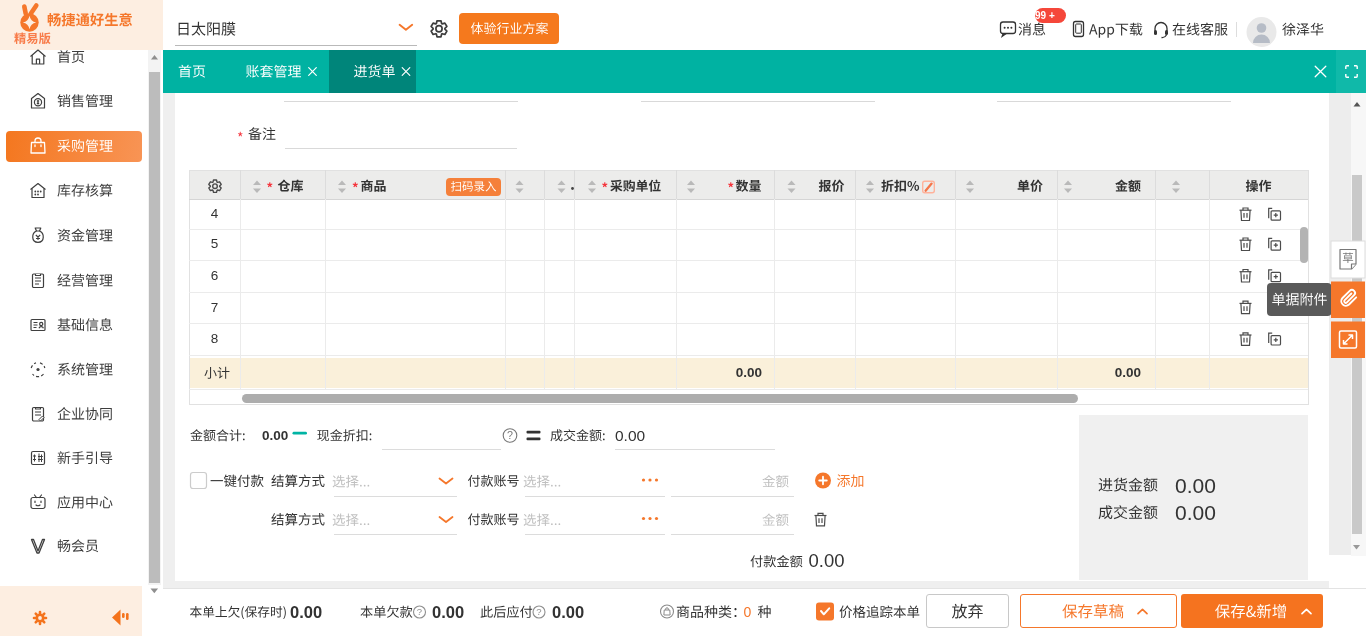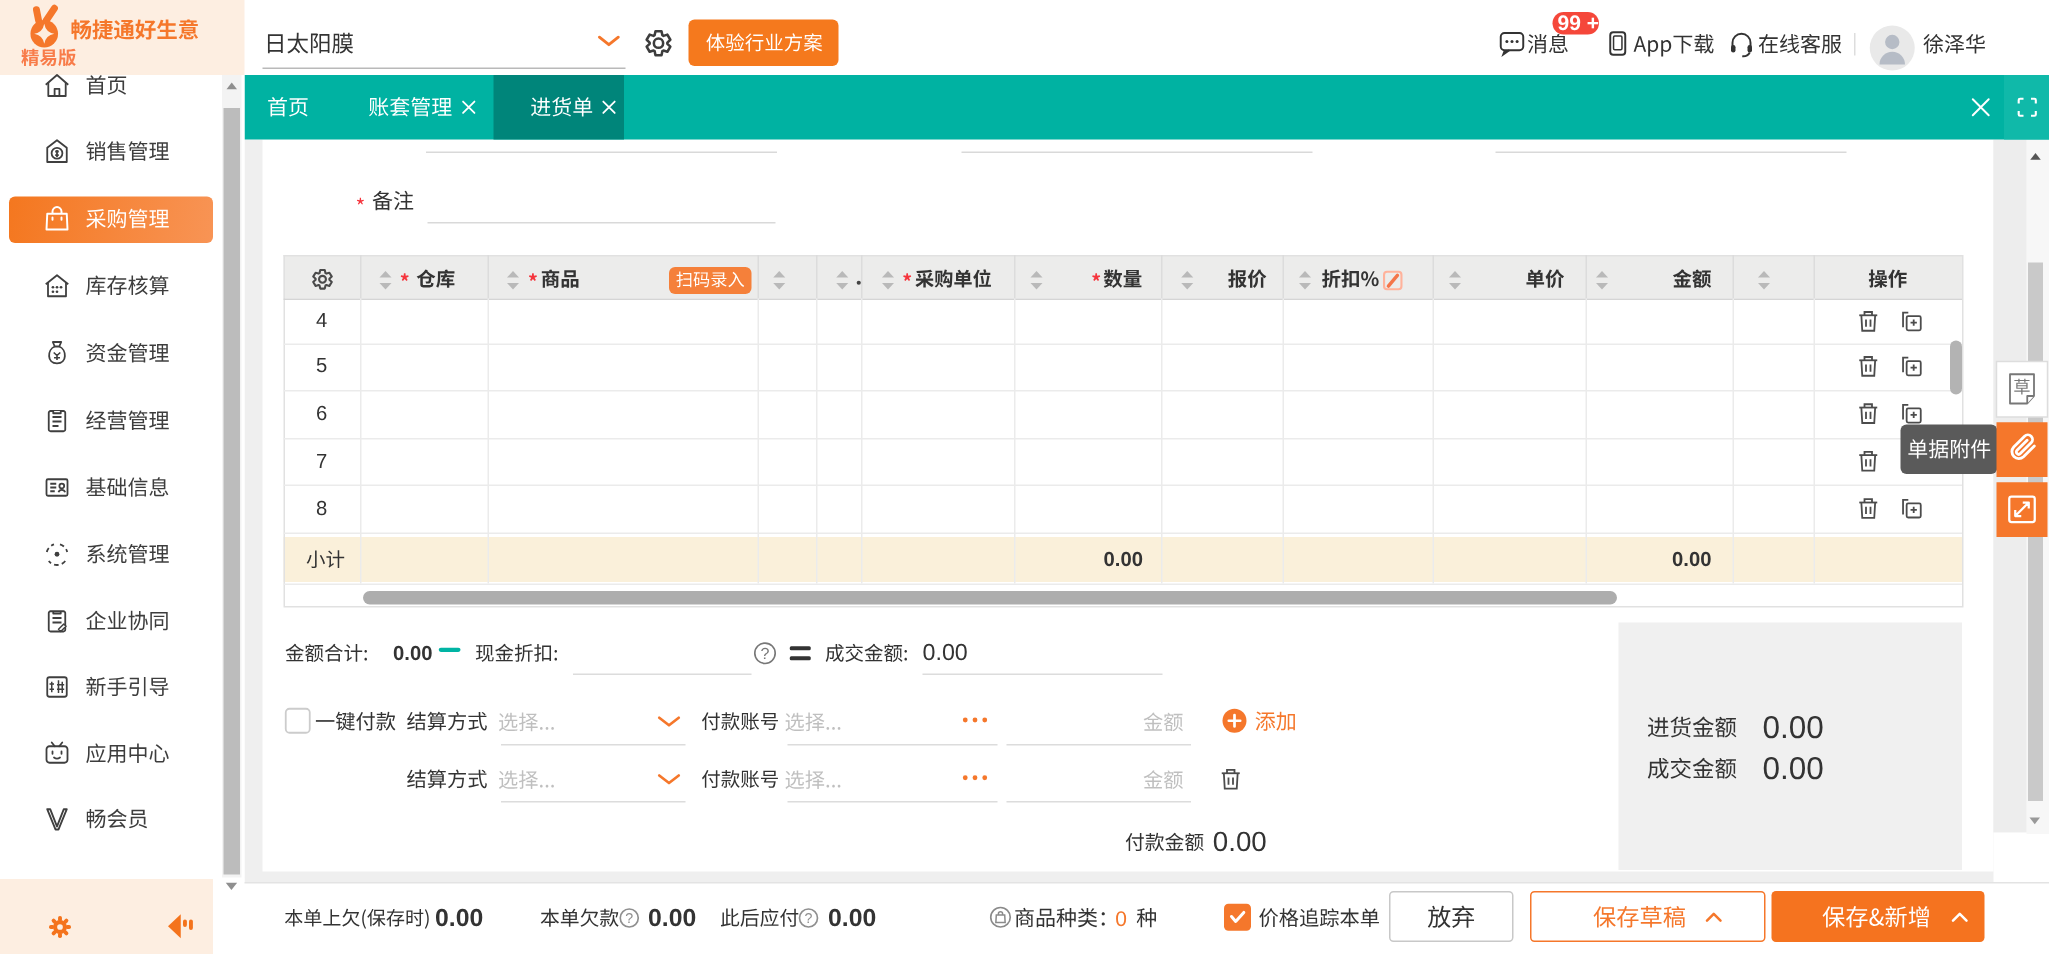--- a/index.html
+++ b/index.html
@@ -10,21 +10,21 @@
 <div class="a" style="left:175px;top:93px;width:1154px;height:488px;background:#fff"></div>
 <div class="a" style="left:1329px;top:93px;width:22px;height:462px;background:#ededed"></div>
 <div class="a" style="left:1329px;top:555px;width:37px;height:33px;background:#fff"></div>
 <div class="a" style="left:1351px;top:93px;width:15px;height:463px;background:#f7f7f7"></div>
 <div class="a" style="left:1352px;top:175px;width:10px;height:359px;background:#c9c9c9"></div>
 <div class="a" style="left:0;top:0;width:1366px;height:50px;background:#fff"></div>
 <div class="a" style="left:0;top:0;width:163px;height:50px;background:#fdeee1"></div>
 <div class="a" style="left:175px;top:44.5px;width:242px;height:1px;background:#b9b9b9"></div>
 <div class="a" style="left:459px;top:13px;width:100px;height:31px;background:#f5791d;border-radius:4px"></div>
 <div class="a" style="left:1035px;top:8px;width:31px;height:15px;background:#f5473a;border-radius:8px"></div>
-<div class="n" style="left:1035.0px;top:7.0px;font-size:14px;font-weight:700;color:#fff;line-height:17px;height:17px;width:31px;text-align:right;letter-spacing:0">99 +</div>
+<div class="n" style="left:1035.0px;top:7.0px;font-size:10px;font-weight:700;color:#fff;line-height:17px;height:17px;width:31px;text-align:left;letter-spacing:0">99 +</div>
 <div class="a" style="left:1236px;top:22px;width:1px;height:15px;background:#ddd"></div>
 <div class="a" style="left:163px;top:50px;width:1203px;height:43px;background:#00b2a2"></div>
 <div class="a" style="left:1336px;top:50px;width:30px;height:43px;background:#10b9a9"></div>
 <div class="a" style="left:329px;top:50px;width:87px;height:43px;background:#00857a"></div>
 <div class="a" style="left:0;top:50px;width:163px;height:535px;background:#fff"></div>
 <div class="a" style="left:147.5px;top:50px;width:13.5px;height:545px;background:#f3f3f3"></div>
 <div class="a" style="left:148.5px;top:72px;width:11px;height:511px;background:#bcbcbc"></div>
 <div class="a" style="left:6px;top:130.5px;width:136px;height:31px;border-radius:4px;background:linear-gradient(100deg,#f4771f,#f89455)"></div>
 <div class="a" style="left:0;top:586px;width:142px;height:50px;background:#fdeee1"></div>
 <div class="a" style="left:142px;top:585px;width:21px;height:51px;background:#fff"></div>

